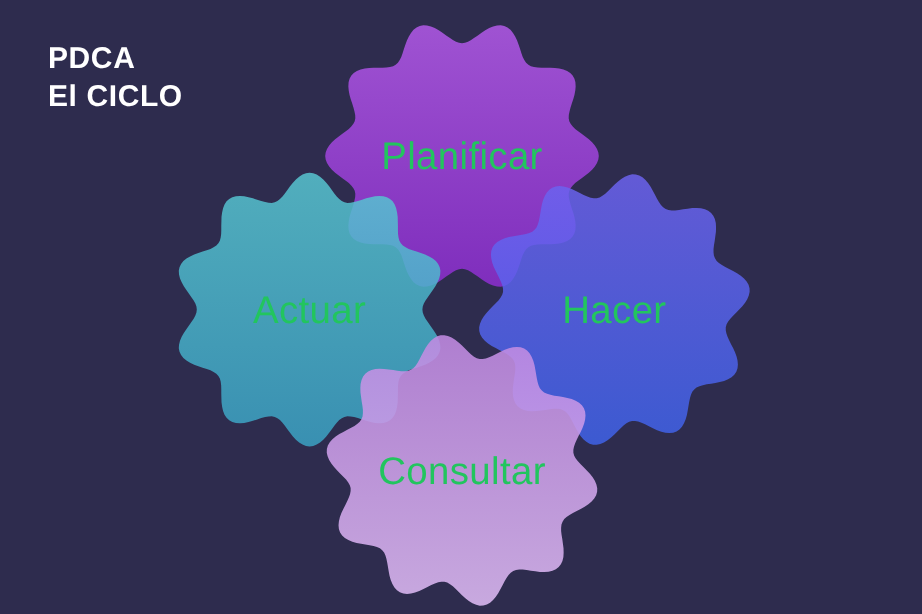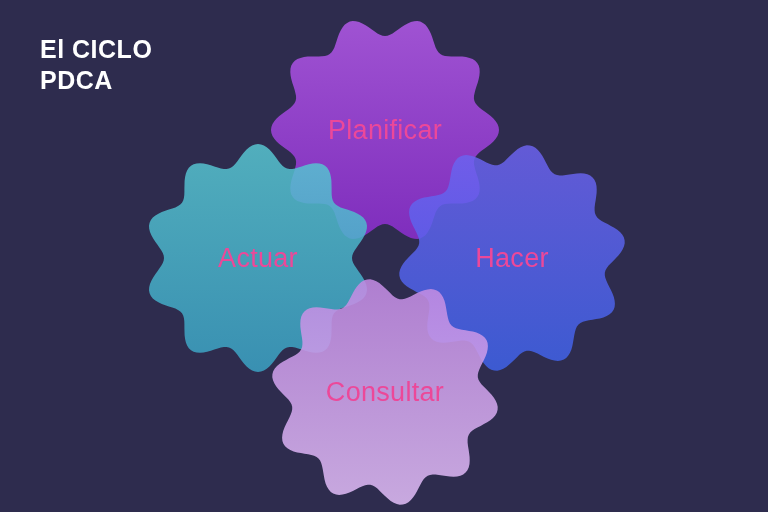--- a/index.html
+++ b/index.html
@@ -40,40 +40,40 @@
     width: 100%;
     height: 100%;
     overflow: visible;
   }
   .node .label {
     position: absolute;
     inset: 0;
     display: flex;
     align-items: center;
     justify-content: center;
-    color: #ec4899;
-    font-size: 27px;
+    color: #22c55e;
+    font-size: 32px;
     font-weight: 500;
     letter-spacing: 0.3px;
     z-index: 5;
   }
   
   .node-plan    { left: 265px; top:  10px; }
   .node-act     { left: 138px; top: 138px; }
   .node-do      { left: 392px; top: 138px; }
   .node-check   { left: 265px; top: 272px; }
 </style>
 </head>
 <body style="background: rgb(46, 44, 78);">
 
 <div class="stage">
 
   <div class="title">
+    <div>PDCA</div>
     <div>El CICLO</div>
-    <div>PDCA</div>
   </div>
 
   <div class="node node-plan">
     <svg viewBox="0 0 240 240">
       <defs>
         <linearGradient id="grad-plan" x1="0" y1="0" x2="0" y2="1">
           <stop offset="0" stop-color="#b259e8"></stop>
           <stop offset="1" stop-color="#8c2ecf"></stop>
         </linearGradient>
       </defs>

